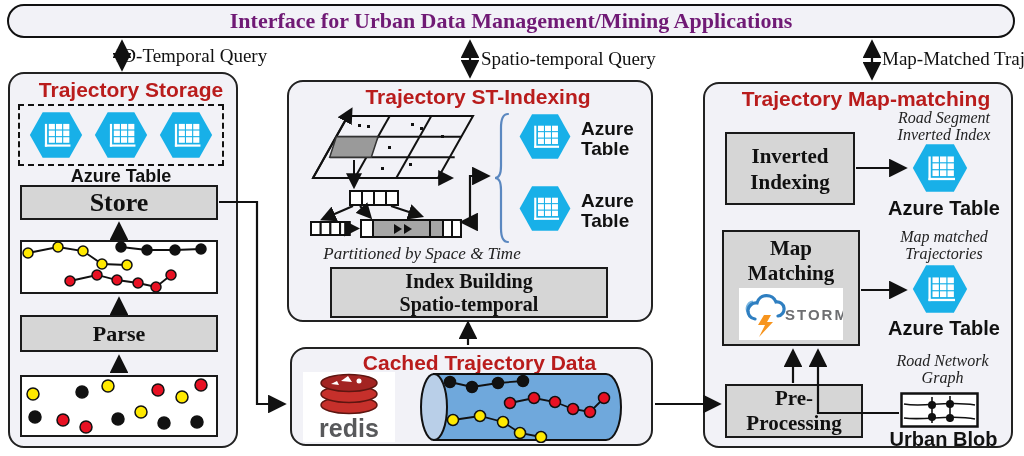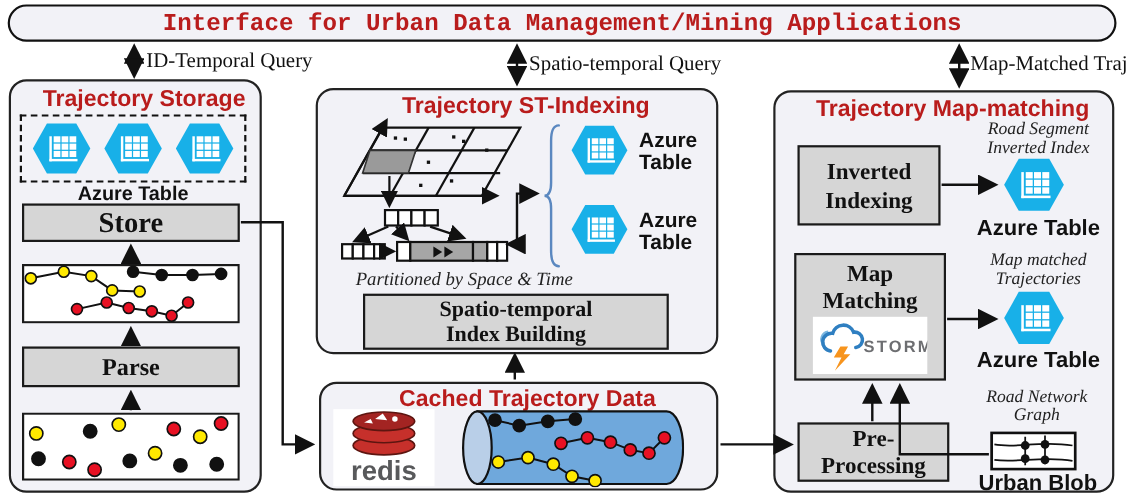--- a/index.html
+++ b/index.html
@@ -5,21 +5,21 @@
   html,body{margin:0;padding:0;background:#fff;}
   .canvas{position:relative;width:1024px;height:456px;background:#ffffff;overflow:hidden;
           font-family:"Liberation Sans",sans-serif;}
   .abs{position:absolute;}
   .panel{position:absolute;background:#f2f2f7;border:2.5px solid #222;border-radius:16px;box-sizing:border-box;}
   .panel-title{position:absolute;left:0;right:0;text-align:center;font-weight:bold;
                font-size:21px;color:#b91c1c;font-family:"Liberation Sans",sans-serif;white-space:nowrap;margin-left:16px;}
   .banner{position:absolute;left:7px;top:4px;width:1008px;height:34px;box-sizing:border-box;
           background:#f2f2f7;border:2.5px solid #111;border-radius:18px;
           display:flex;align-items:center;justify-content:center;}
-  .banner-text{font-family:Liberation Mono, monospace;font-weight:bold;font-size:22px;color:#b91c1c;text-align:right;}
+  .banner-text{font-family:Liberation Serif, serif;font-weight:bold;font-size:22px;color:#701a75;text-align:right;}
   .qlabel{position:absolute;font-family:"Liberation Serif",serif;font-size:19px;color:#111;white-space:nowrap;}
   .graybox{position:absolute;background:#d6d6d6;border:2px solid #1a1a1a;box-sizing:border-box;
            display:flex;flex-direction:column;align-items:center;justify-content:center;
            font-family:"Liberation Serif",serif;font-weight:bold;color:#111;text-align:center;}
   .dashedbox{position:absolute;border:2.5px dashed #111;box-sizing:border-box;
              display:flex;align-items:center;justify-content:space-around;padding:0 4px;}
   .azlabel{position:absolute;font-weight:bold;font-size:18px;color:#111;text-align:center;
            font-family:"Liberation Sans",sans-serif;white-space:nowrap;}
   .azlabel2{font-weight:bold;font-size:19px;color:#111;line-height:20px;
             font-family:"Liberation Sans",sans-serif;}
@@ -31,21 +31,21 @@
 </style>
 </head>
 <body>
 
 <div class="canvas">
 
   <div class="banner">
     <span class="banner-text">Interface for Urban Data Management/Mining Applications</span>
   </div>
 
-  <span class="qlabel" style="left:133px;top:45px;">ID-Temporal Query</span>
+  <span class="qlabel" style="left:116px;top:45px;">ID-Temporal Query</span>
   <span class="qlabel" style="left:481px;top:48px;">Spatio-temporal Query</span>
   <span class="qlabel" style="left:882px;top:48px;">Map-Matched Traj.</span>
 
   <div class="panel" style="left:8px;top:72px;width:230px;height:376px;">
     <div class="panel-title" style="top:4px;">Trajectory Storage</div>
   </div>
   <div class="dashedbox" style="left:18px;top:104px;width:206px;height:62px;">
     <span>
 <svg class="hex" width="56" height="50" viewBox="0 0 100 90">
   <polygon points="26,4 74,4 97,45 74,86 26,86 3,45" fill="#18b0e8"></polygon>
@@ -259,22 +259,22 @@
           <rect x="63" y="49" width="11" height="10"></rect>
   </g>
 </svg>
     </span>
   <div class="abs azlabel2" style="left:581px;top:191px;">
     <div>Azure</div>
     <div>Table</div>
   </div>
 
   <div class="graybox" style="left:330px;top:267px;width:278px;height:51px;font-size:20px;line-height:23px;">
+    <span>Index Building</span>
     <span>Spatio-temporal</span>
-    <span>Index Building</span>
   </div>
 
   <div class="panel" style="left:290px;top:347px;width:363px;height:99px;">
     <div class="panel-title" style="top:2px;">Cached Trajectory Data</div>
   </div>
 
   <div class="abs" style="left:303px;top:372px;width:92px;height:70px;background:#fff;">
     <svg width="92" height="44" viewBox="0 0 92 44">
       <g stroke="#5d1510" stroke-width="1.5">
         <ellipse cx="46" cy="33" rx="28" ry="8.5" fill="#c6302b"></ellipse>

